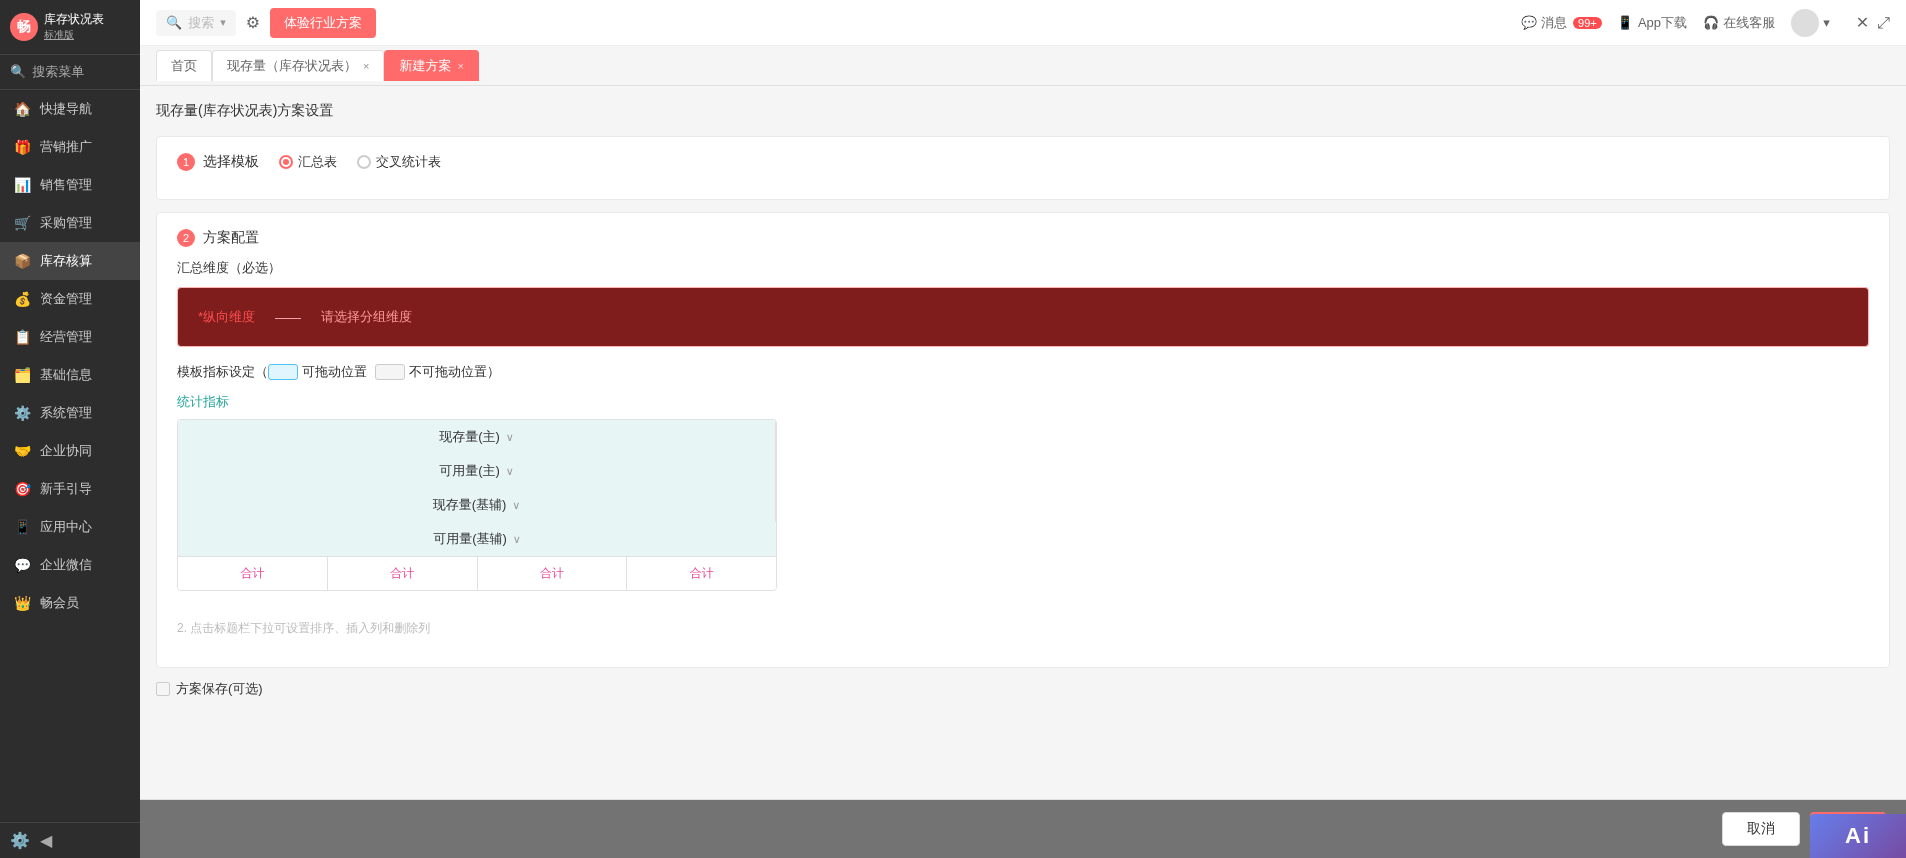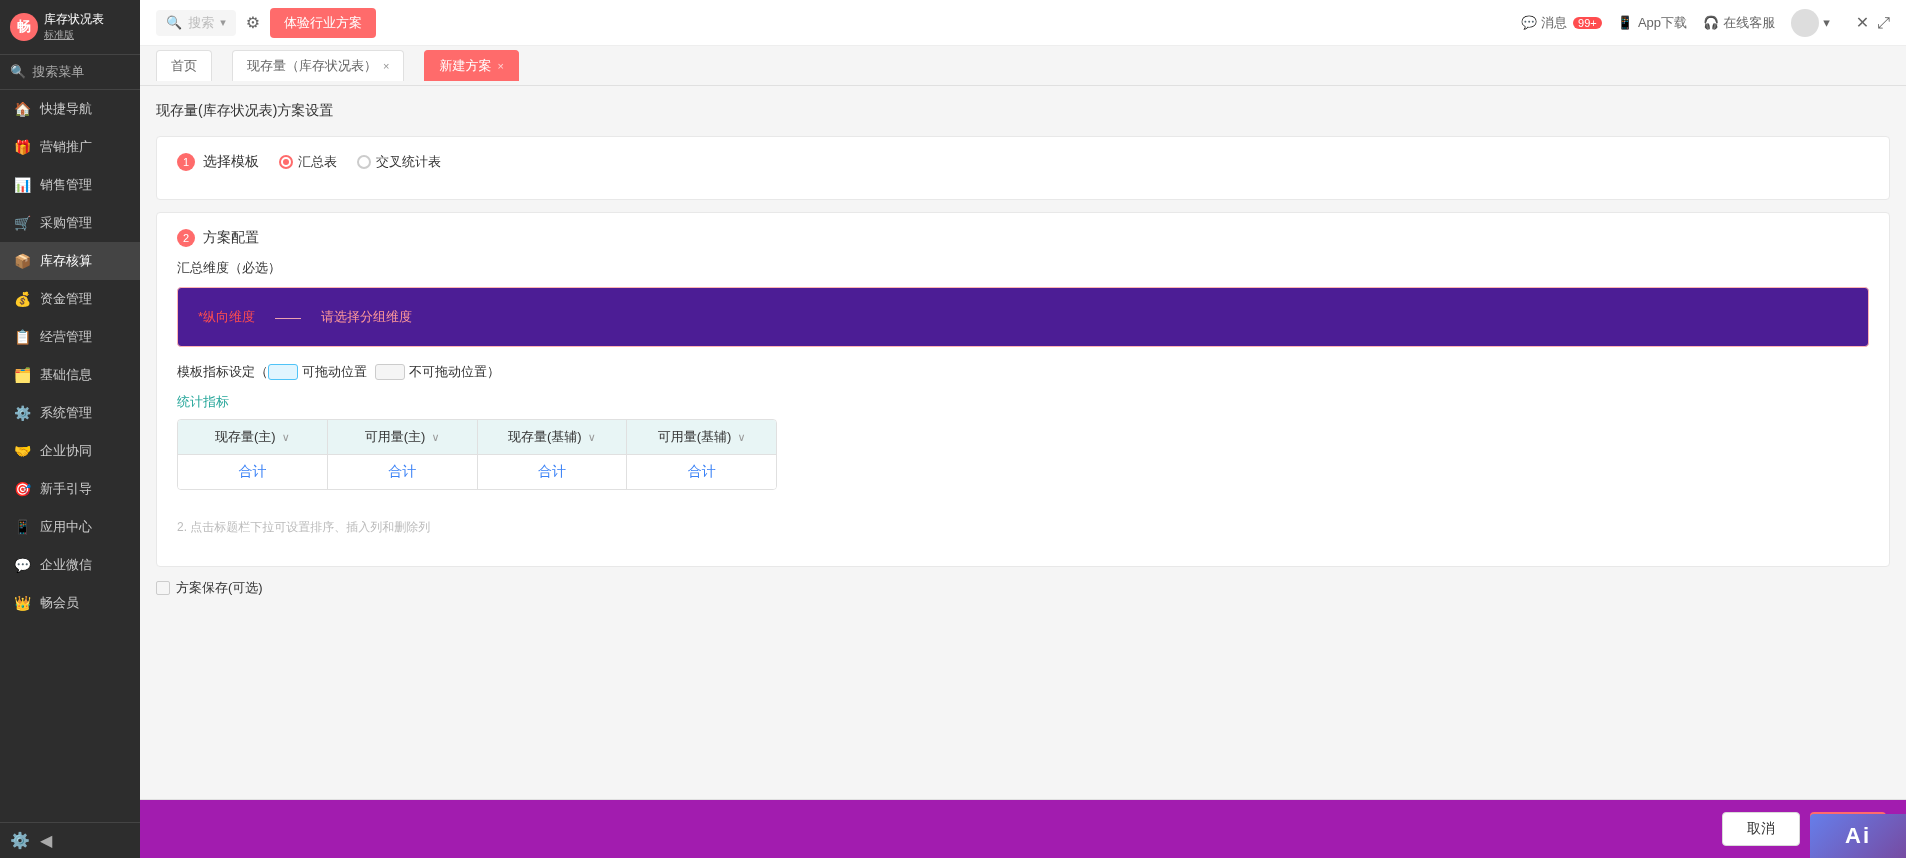--- a/index.html
+++ b/index.html
@@ -158,21 +158,21 @@
 
     
     .tabbar {
       background: #f5f5f5;
       display: flex;
       align-items: center;
       padding: 0 16px;
       height: 40px;
       border-bottom: 1px solid #e0e0e0;
       flex-shrink: 0;
-      gap: 20px;
+      gap: 0;
     }
     .tab-item {
       display: flex;
       align-items: center;
       gap: 6px;
       padding: 6px 14px;
       background: #fff;
       border-radius: 4px 4px 0 0;
       cursor: pointer;
       font-size: 13px;
@@ -277,21 +277,21 @@
       border-radius: 4px;
       padding: 16px 20px;
     }
     .config-subtitle {
       font-size: 13px;
       color: #333;
       margin-bottom: 10px;
       font-family: Liberation Serif, serif;
     }
     .dimension-box {
-      background: #4c1d95;
+      background: #7f1d1d;
       border: 1px solid #ffb3b3;
       border-radius: 4px;
       padding: 20px;
       margin-bottom: 16px;
     }
     .dimension-row {
       display: flex;
       align-items: center;
       gap: 12px;
       color: #ff4d4f;
@@ -340,20 +340,21 @@
     .stats-table {
       border: 1px solid #e0e0e0;
       border-radius: 4px;
       overflow: hidden;
       display: inline-block;
       min-width: 600px;
     }
     .stats-header-row {
       display: flex;
       background: #e8f5f5;
+      flex-direction: column;
     }
     .stats-header-cell {
       flex: 1;
       padding: 8px 16px;
       border-right: 1px solid #e0e0e0;
       display: flex;
       align-items: center;
       justify-content: center;
       gap: 6px;
       font-size: 13px;
@@ -364,22 +365,22 @@
     .stats-data-row {
       display: flex;
       background: #fff;
       border-top: 1px solid #e0e0e0;
     }
     .stats-data-cell {
       flex: 1;
       padding: 8px 16px;
       border-right: 1px solid #e0e0e0;
       text-align: center;
-      font-size: 14px;
-      color: #3b82f6;
+      font-size: 12px;
+      color: #ec4899;
       min-width: 140px;
     }
     .stats-data-cell:last-child { border-right: none; }
     .chevron-icon { font-size: 11px; color: #999; }
 
     
     .tips-section {
       margin-top: 16px;
       padding: 10px 0;
       font-size: 12px;
@@ -398,21 +399,21 @@
     }
     .save-checkbox {
       width: 14px;
       height: 14px;
       border: 1px solid #ccc;
       border-radius: 2px;
     }
 
     
     .bottom-bar {
-      background: #a21caf;
+      background: #737373;
       border-top: 1px solid #e0e0e0;
       padding: 12px 20px;
       display: flex;
       justify-content: flex-end;
       gap: 10px;
       flex-shrink: 0;
     }
     .btn-cancel {
       background: #fff;
       border: 1px solid #d9d9d9;

